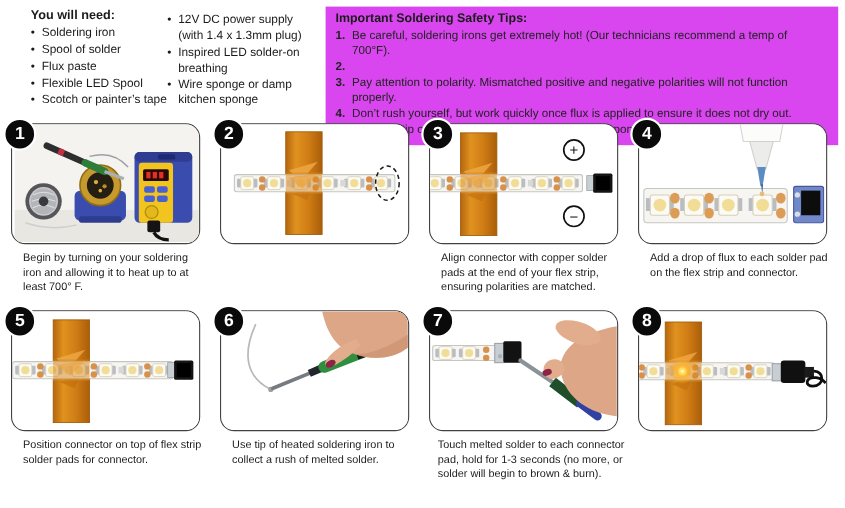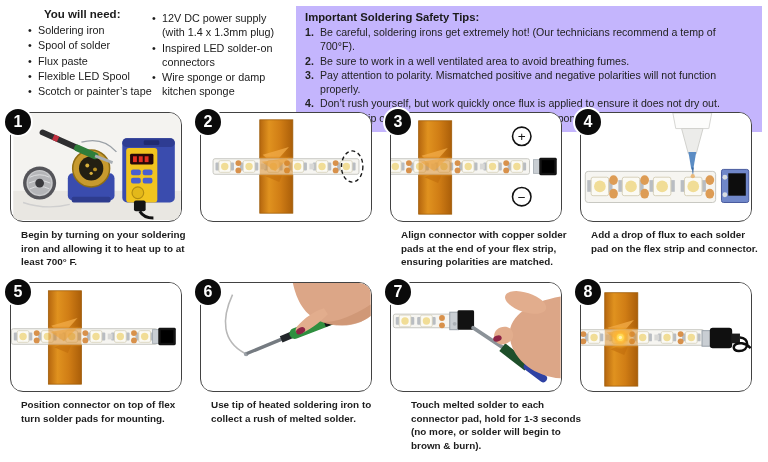--- a/index.html
+++ b/index.html
@@ -5,28 +5,28 @@
   html,body{margin:0;padding:0;}
   body{
     width:768px;height:462px;position:relative;overflow:hidden;
     background:#ffffff;color:#1a1a1a;
     font-family:"Liberation Sans", sans-serif;
   }
   
   .needs{position:absolute;top:8px;}
   #needs-col1{left:28px;width:124px;}
   #needs-col2{left:152px;top:10px;width:140px;}
-  .needs-heading{font-weight:bold;font-size:11.5px;margin:0 0 3px 16px;}
+  .needs-heading{font-weight:bold;font-size:11.5px;margin:0 0 3px 0;}
   .needs-list{margin:0;padding:0;list-style:none;}
   .needs-list li{display:flex;font-size:10.8px;line-height:1.32;margin:1px 0;}
   .bullet{width:10px;flex:0 0 10px;}
   
   #safety-box{
     position:absolute;left:296px;top:6px;width:466px;box-sizing:border-box;
-    background:#c4b5fd;padding:5px 9px 7px 9px;
+    background:#d946ef;padding:5px 9px 7px 9px;
   }
   .safety-title{font-weight:bold;font-size:11.3px;margin:0 0 2px 0;}
   .safety-list{margin:0;padding:0;list-style:none;}
   .safety-list li{display:flex;font-size:10.6px;line-height:1.35;color:#222;}
   .tip-num{font-weight:bold;width:15px;flex:0 0 15px;}
   
   #steps-grid{
     position:absolute;left:10px;top:112px;
     display:grid;grid-template-columns:repeat(4,176px);column-gap:14px;row-gap:4px;
   }
@@ -39,23 +39,23 @@
   .frame svg{display:block;}
   .badge{
     position:absolute;top:-5px;left:-7px;z-index:3;
     width:26px;height:26px;border-radius:50%;
     background:#0a0a0a;border:2.5px solid #ffffff;
     color:#fff;font-weight:bold;font-size:16px;
     display:flex;align-items:center;justify-content:center;
   }
   .caption{
     margin:6px 0 0 11px;width:168px;
-    font-size:9.9px;line-height:1.38;color:#1c1c1c;font-weight:bold;
-  }
-  .caption.wide{margin-left:21px;width:176px;}
+    font-size:9.9px;line-height:1.38;color:#1c1c1c;
+  }
+  .caption.wide{margin-left:8px;width:176px;}
   svg text{font-family:"Liberation Sans",sans-serif;}
 </style>
 </head>
 <body>
 
 <svg width="0" height="0" style="position:absolute" aria-hidden="true">
   <defs>
     <linearGradient id="tapeG" x1="0" y1="0" x2="1" y2="0">
       <stop offset="0" stop-color="#b5660e"></stop>
       <stop offset="0.28" stop-color="#e0921f"></stop>
@@ -131,39 +131,38 @@
 </div>
 
 <div class="needs" id="needs-col2">
   <ul class="needs-list">
     <li>
         <span class="bullet">•</span>
         <span>12V DC power supply (with 1.4 x 1.3mm plug)</span>
       </li>
     <li>
         <span class="bullet">•</span>
-        <span>Inspired LED solder-on connectors</span>
+        <span>Inspired LED solder-on breathing</span>
       </li>
     <li>
         <span class="bullet">•</span>
         <span>Wire sponge or damp kitchen sponge</span>
       </li>
   </ul>
 </div>
 
 <div id="safety-box">
   <p class="safety-title">Important Soldering Safety Tips:</p>
   <ul class="safety-list">
     <li>
         <span class="tip-num">1.</span>
         <span>Be careful, soldering irons get extremely hot! (Our technicians recommend a temp of 700°F).</span>
       </li>
     <li>
         <span class="tip-num">2.</span>
-        <span>Be sure to work in a well ventilated area to avoid breathing fumes.</span>
       </li>
     <li>
         <span class="tip-num">3.</span>
         <span>Pay attention to polarity. Mismatched positive and negative polarities will not function properly.</span>
       </li>
     <li>
         <span class="tip-num">4.</span>
         <span>Don’t rush yourself, but work quickly once flux is applied to ensure it does not dry out.</span>
       </li>
     <li>
@@ -321,21 +320,21 @@
     <div class="frame">
       <svg viewBox="0 0 172 110" width="172" height="107">
         <rect width="172" height="110" fill="#ffffff"></rect>
         <use href="#tape96" transform="translate(36,8)"></use>
         <use href="#strip150" transform="translate(-2,47)"></use>
         <rect x="36" y="45" width="34" height="20" fill="#d8851c" opacity="0.5"></rect>
         <path d="M38 50 L66 46 L52 60 Z" fill="#eda43f" opacity="0.65"></path>
         <use href="#connblock" transform="translate(143,46)"></use>
       </svg>
     </div>
-    <div class="caption">Position connector on top of flex turn solder pads for mounting.</div>
+    <div class="caption">Position connector on top of flex strip solder pads for connector.</div>
   </div>
 
   <div class="step">
     <div class="badge">6</div>
     <div class="frame">
       <svg viewBox="0 0 172 110" width="172" height="107">
         <rect width="172" height="110" fill="#ffffff"></rect>
         <path d="M30 12 C18 38 20 60 42 72" fill="none" stroke="#b8b8b8" stroke-width="1.6"></path>
         <circle cx="44" cy="73" r="2.4" fill="#9aa0a6"></circle>
         <g>

